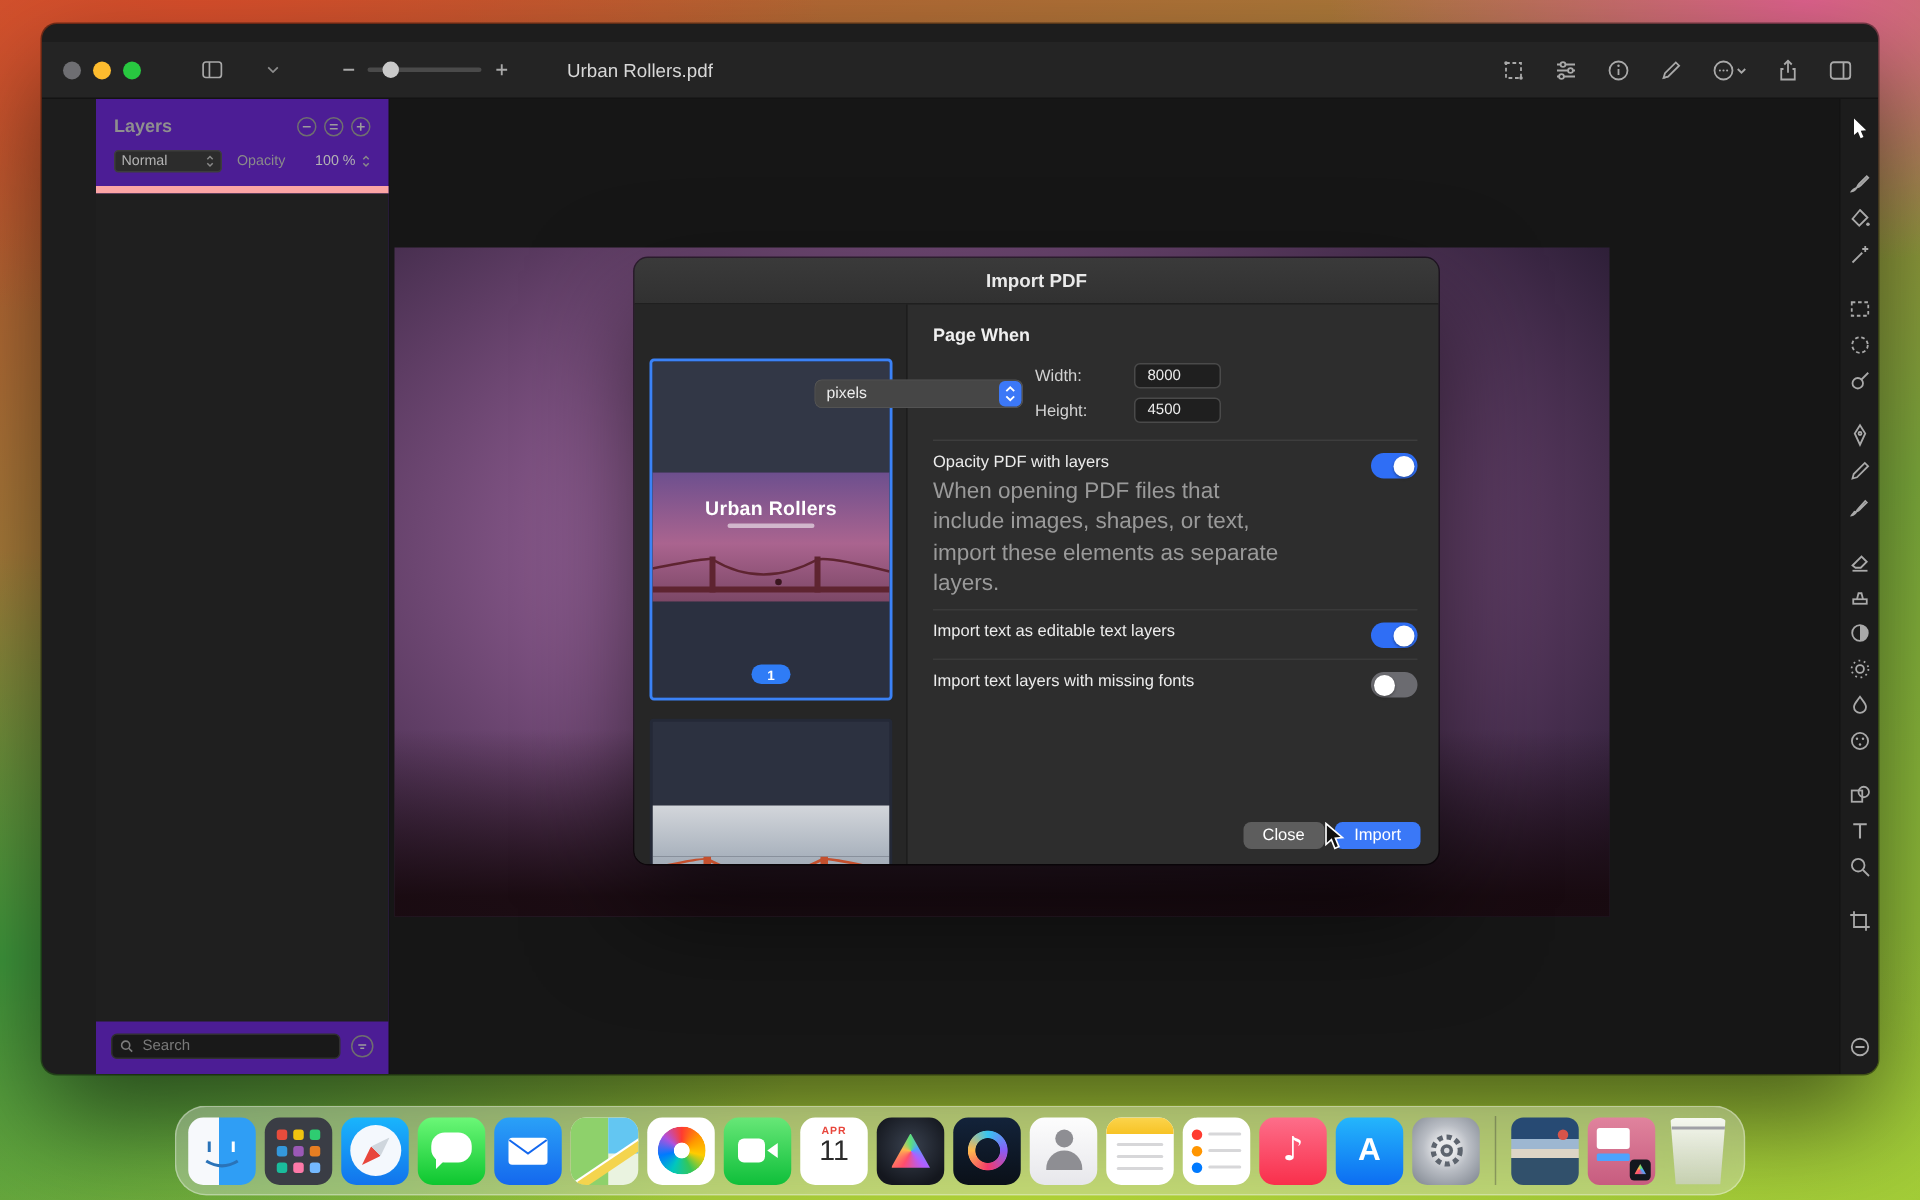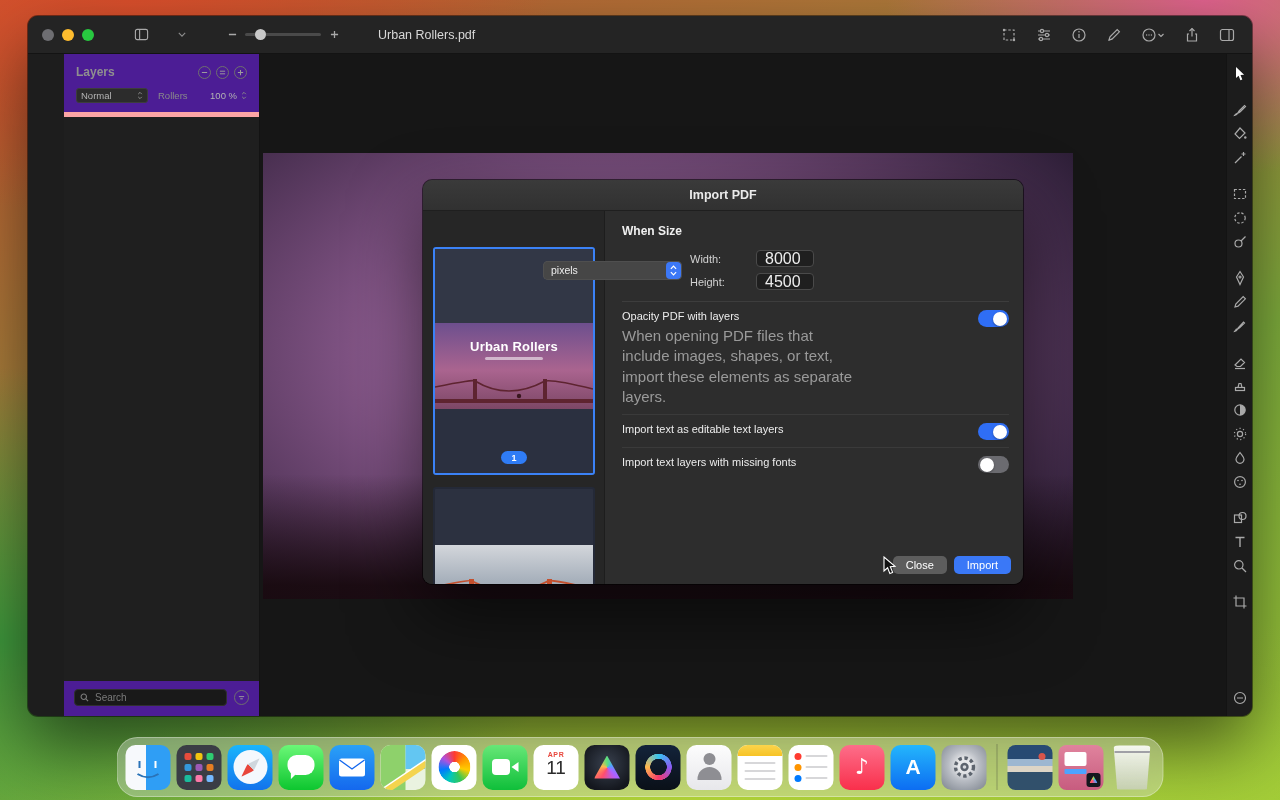--- a/index.html
+++ b/index.html
@@ -24,21 +24,21 @@
   
   .window {
     position:absolute; left:28px; top:16px; width:1224px; height:700px;
     background:#1d1d1d; border-radius:10px; overflow:hidden;
     box-shadow:0 30px 70px rgba(0,0,0,.55), 0 0 0 1px rgba(0,0,0,.45);
     display:flex; flex-direction:column;
   }
   .titlebar {
     height:38px; flex:0 0 auto; background:#242424;
     border-bottom:1px solid #131313;
-    display:flex; align-items:center; padding:0 14px; gap:24px;
+    display:flex; align-items:center; padding:0 14px; gap:24px;margin-top:12px;
   }
   .traffic { display:flex; gap:8px; margin-right:12px; }
   .tl { width:12px; height:12px; border-radius:50%; }
   .tl-close { background:#6e6e72; }
   .tl-min   { background:#febc2e; }
   .tl-zoom  { background:#28c840; }
   .tb-icon {
     width:22px; height:22px; display:flex; align-items:center; justify-content:center;
     color:#a9a9a9; flex:0 0 auto;
   }
@@ -106,21 +106,21 @@
   }
   .tool { width:16px; height:16px; color:#a9a9a9; margin-top:8px; flex:0 0 auto; }
   .tool:first-child { margin-top:0; }
   .tool.sel { color:#ffffff; }
   .tool.grp { margin-top:20px; }
   .tool.bottom { margin-top:auto; }
   .tool svg { width:16px; height:16px; display:block; }
 
   
   .dialog {
-    position:absolute; left:163px; top:126px; width:600px; height:404px;
+    position:absolute; left:163px; top:106px; width:536px; height:404px;
     background:#2d2d2d; border-radius:9px; overflow:hidden;
     box-shadow:0 0 0 1px rgba(0,0,0,.55), 0 30px 70px rgba(0,0,0,.6);
     display:flex; flex-direction:column;
   }
   .dlg-title {
     height:31px; flex:0 0 auto; background:linear-gradient(#3a3a3a,#313131);
     border-bottom:1px solid #1f1f1f; display:flex; align-items:center; justify-content:center;
     color:#eaeaea; font-size:12.5px; font-weight:700;
   }
   .dlg-body { flex:1; display:flex; min-height:0; }
@@ -162,21 +162,21 @@
 
   .settings { flex:1; position:relative; padding:13px 14px 0 17px; }
   .ps-heading { color:#f0f0f0; font-size:12px; font-weight:700; margin:0 0 12px; }
   .ps-grid {
     display:grid; grid-template-columns:60px 58px 1fr; row-gap:6px; column-gap:8px;
     align-items:center;
   }
   .ps-label { color:#d2d2d2; font-size:11px; }
   input.num {
     width:58px; height:17px; background:#1f1f1f; border:1px solid #4a4a4a; border-radius:4px;
-    color:#ededed; font-size:16px; padding:0 8px; font-family:inherit; outline:none;
+    color:#ededed; font-size:10px; padding:0 8px; font-family:inherit; outline:none;
   }
   .unit {
     width:139px; height:19px; background:#464646; border-radius:5px; position:relative;
     display:flex; align-items:center; padding-left:8px; color:#ececec; font-size:10.5px;
     box-shadow:inset 0 0 0 0.5px #585858; justify-self:end;
   }
   .unit .stepper {
     position:absolute; right:1px; top:1px; bottom:1px; width:15px; background:#3c78f7;
     border-radius:4px; display:flex; flex-direction:column; align-items:center;
     justify-content:center; gap:1px; color:#fff;
@@ -437,21 +437,21 @@
         </div>
 
         <div class="sb-controls">
           <span class="blend-select">
             <span>Normal</span>
             <svg class="mini-chevrons" viewBox="0 0 6 10" fill="none" stroke="currentColor" stroke-width="1.1">
                 <path d="M1 3.5L3 1.5l2 2"></path>
                 <path d="M1 6.5l2 2 2-2"></path>
               </svg>
           </span>
-          <span class="opacity-label">Rollers</span>
+          <span class="opacity-label">Opacity</span>
           <span class="opacity-value">100 %</span>
           <svg class="mini-chevrons" viewBox="0 0 6 10" fill="none" stroke="#8a8a8a" stroke-width="1.1">
               <path d="M1 3.5L3 1.5l2 2"></path>
               <path d="M1 6.5l2 2 2-2"></path>
             </svg>
         </div>
 
         <div class="sb-list"></div>
 
         <div class="sb-footer">
@@ -506,21 +506,21 @@
                     <rect x="34" y="0" width="5" height="26" fill="#c4502e"></rect>
                     <rect x="112" y="0" width="5" height="26" fill="#c4502e"></rect>
                     <path d="M0 8 Q36 0 37 2 Q75 22 113 2 Q116 0 158 10" stroke="#c4502e" stroke-width="1.8" fill="none"></path>
                   </svg>
                 </div>
 
               </div>
             </div>
 
             <div class="settings">
-              <h3 class="ps-heading">When Size</h3>
+              <h3 class="ps-heading">Page When</h3>
 
               <div class="ps-grid">
                 <span class="ps-label">Width:</span>
                 <input class="num" value="8000" style="">
                 <span class="unit unit-span">
                   <span>pixels</span>
                   <span class="stepper">
                     <svg viewBox="0 0 8 5" fill="none" stroke="#fff" stroke-width="1.4">
                         <path d="M1 4l3-3 3 3"></path>
                       </svg>

